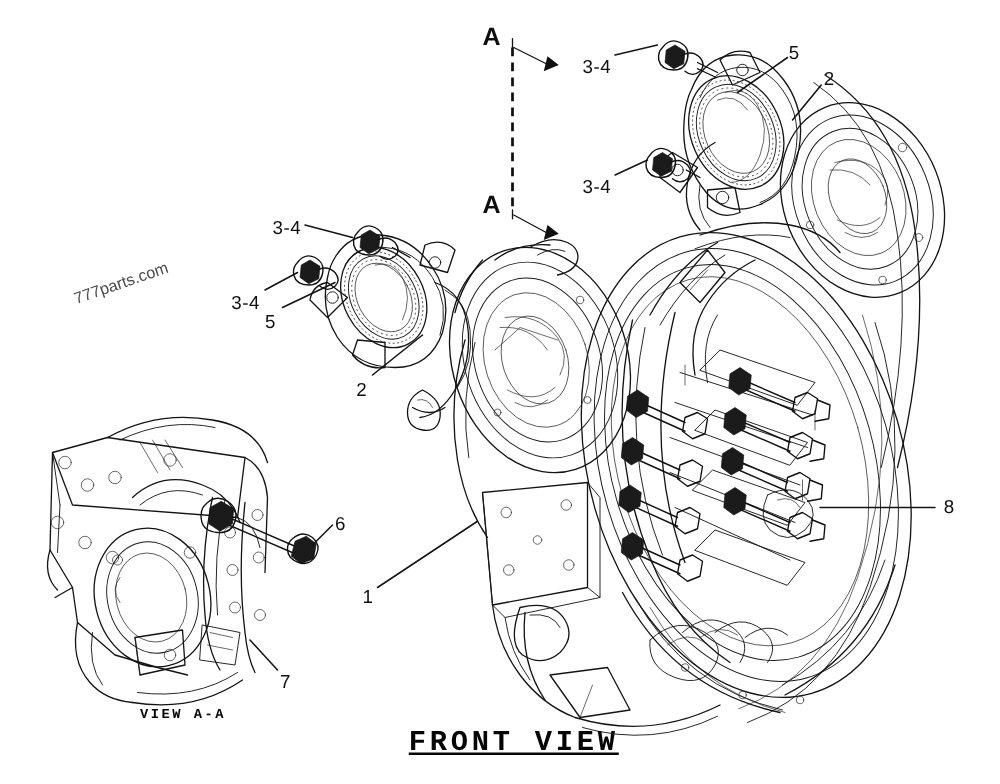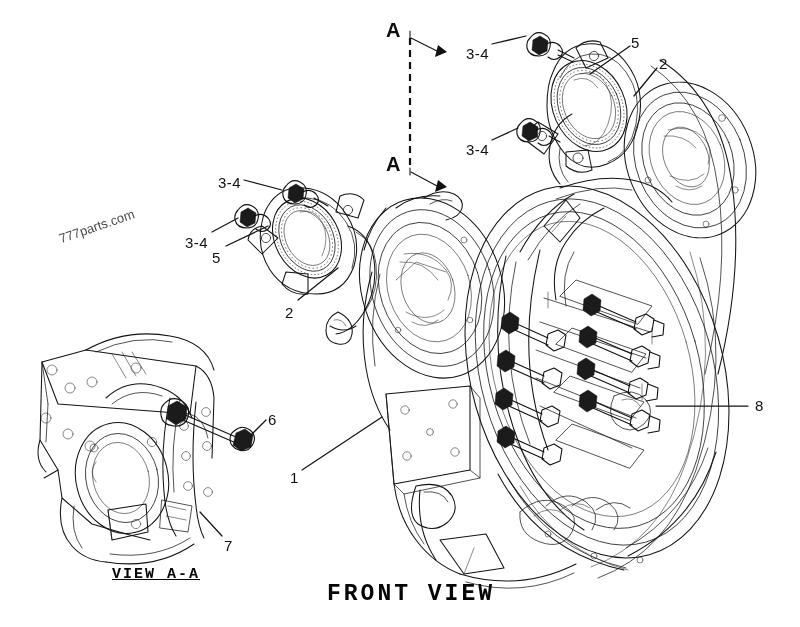--- a/index.html
+++ b/index.html
@@ -39,21 +39,21 @@
     line-height: 1;
   }
   .view-title {
     position: absolute;
     font-family: "Liberation Mono", monospace;
     font-weight: 700;
     color: #050505;
     white-space: nowrap;
     line-height: 1;
   }
-  #view-aa-title { font-size: 15px; letter-spacing: 2px; text-decoration: underline; }
+  #view-aa-title { font-size: 11px; letter-spacing: 2px; }
   #front-view-title { font-size: 23px; letter-spacing: 3px; }
   #watermark {
     position: absolute;
     left: 57px;
     top: 232px;
     font-family: "Liberation Sans", sans-serif;
     font-size: 13px;
     color: #4a4a4a;
     transform: rotate(-19deg);
     transform-origin: left top;
@@ -459,15 +459,15 @@
   <div class="callout" style="left:218px; top:175px;">3-4</div>
   <div class="callout" style="left:185px; top:235px;">3-4</div>
   <div class="callout" style="left:212px; top:250px;">5</div>
   <div class="callout" style="left:285px; top:305px;">2</div>
   <div class="callout" style="left:290px; top:470px;">1</div>
   <div class="callout" style="left:755px; top:398px;">8</div>
   <div class="callout" style="left:268px; top:412px;">6</div>
   <div class="callout" style="left:224px; top:538px;">7</div>
 
   <div class="view-title" id="view-aa-title" style="left:112px; top:567px;">VIEW A-A</div>
-  <div class="view-title" id="front-view-title" style="left:327px; top:583px;">FRONT VIEW</div>
+  <div class="view-title" id="front-view-title" style="left:327px; top:583px;text-decoration:underline;">FRONT VIEW</div>
 
 </div>
 
 </body></html>

